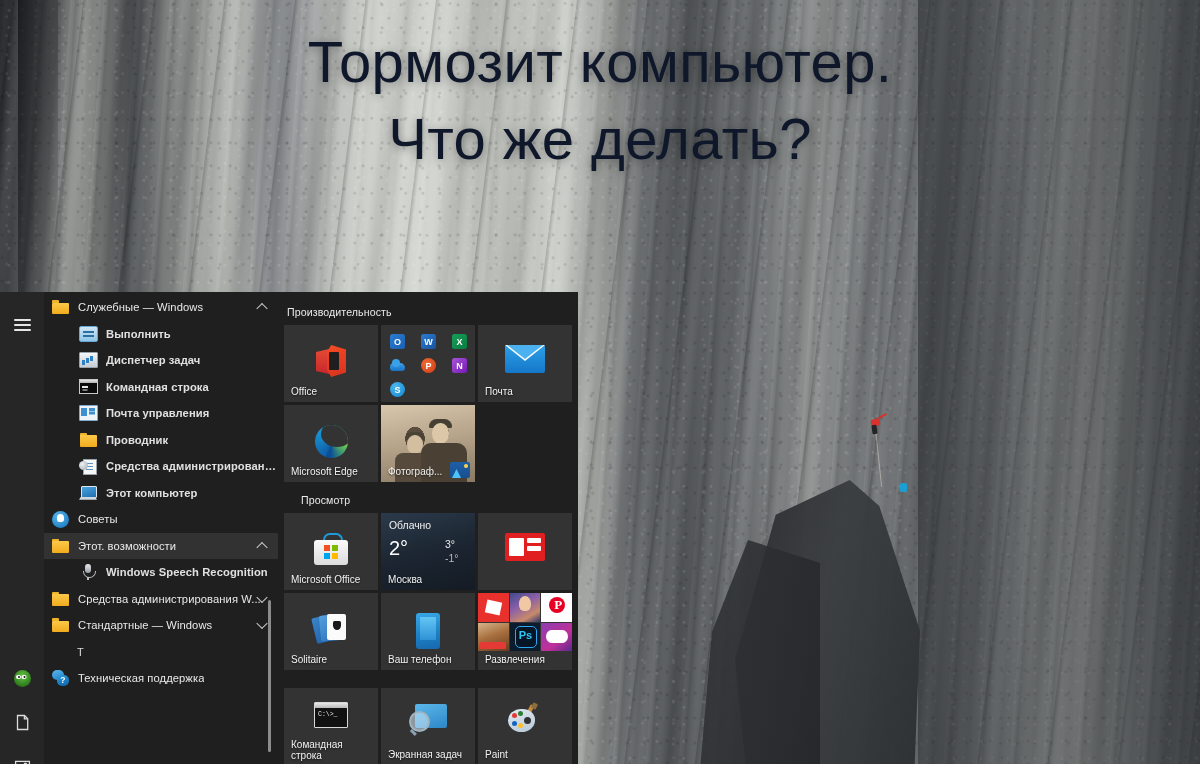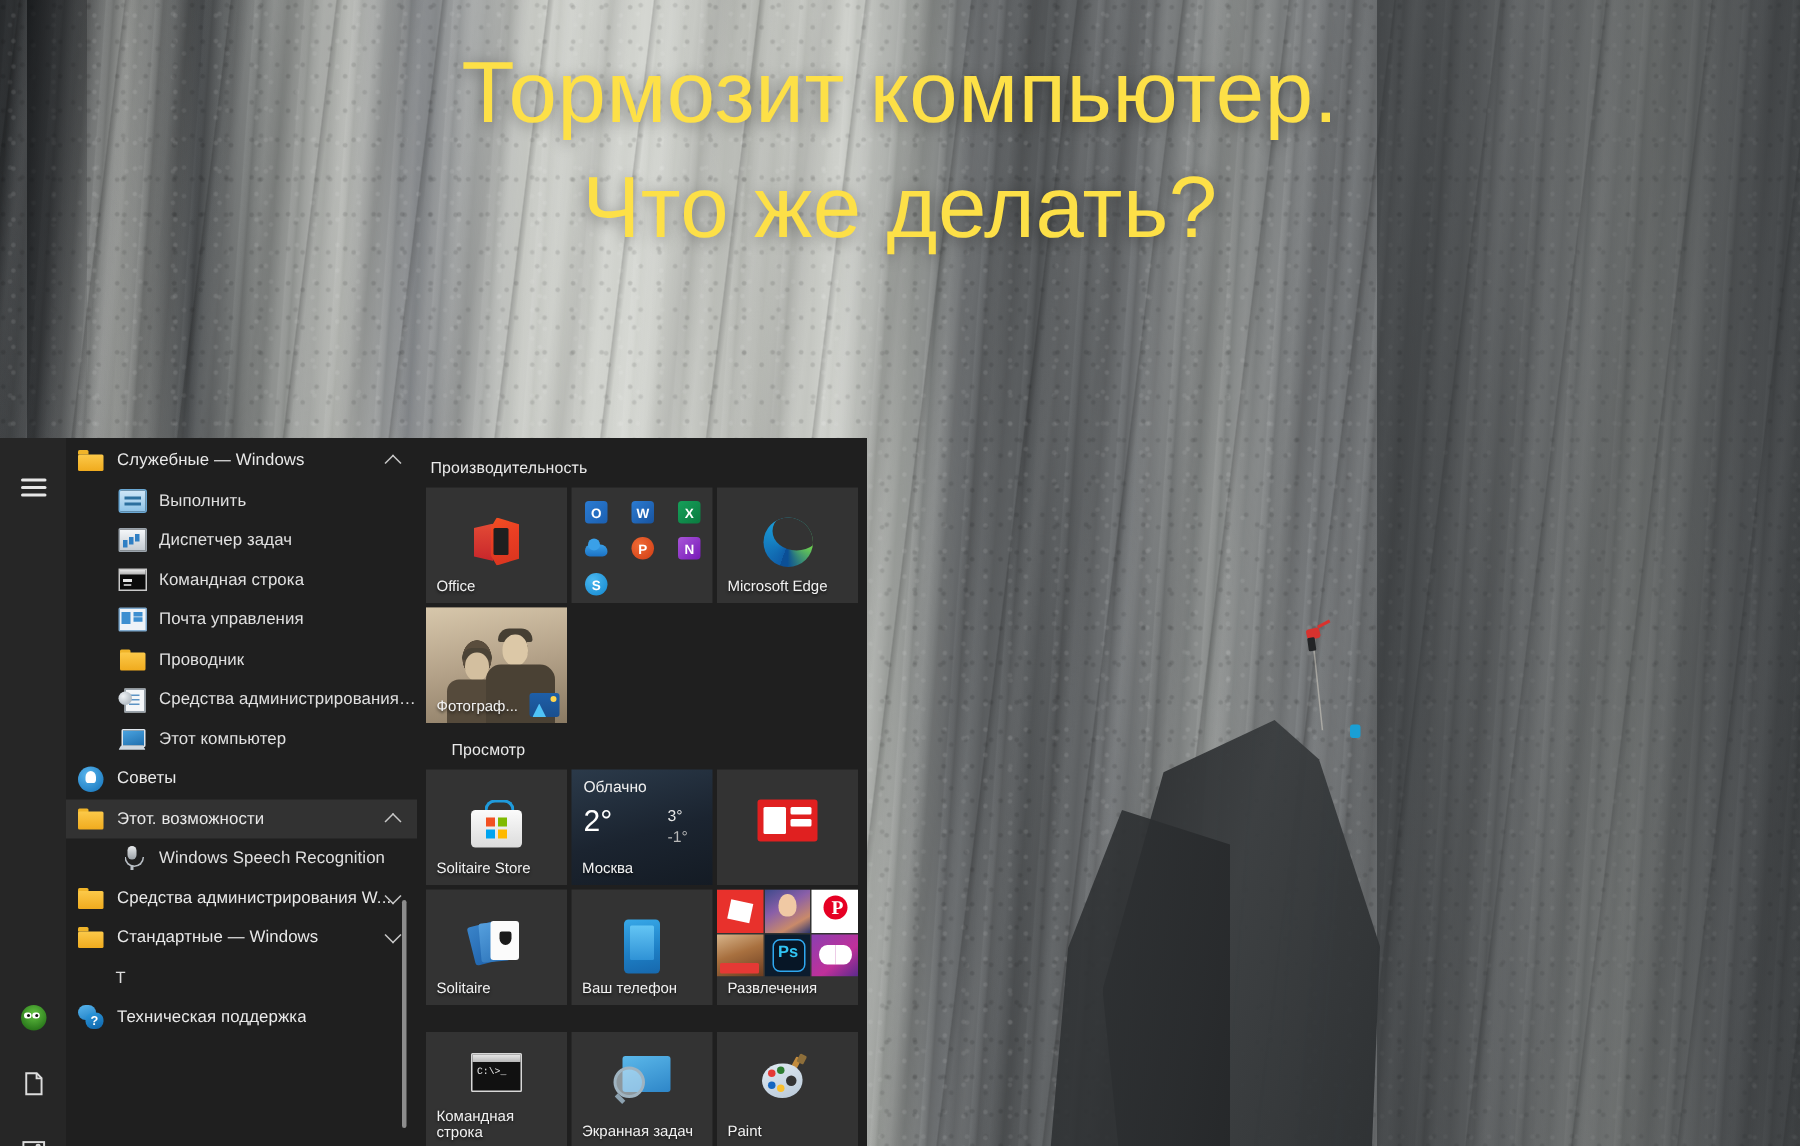--- a/index.html
+++ b/index.html
@@ -69,21 +69,21 @@
     background:#222426;border-radius:1px;transform:rotate(-8deg);}
   .climber-arm{position:absolute;left:878px;top:415px;width:9px;height:2px;
     background:#d8322e;transform:rotate(-28deg);}
   .climber-blue{position:absolute;left:900px;top:483px;width:7px;height:9px;
     background:#1a9fd4;border-radius:2px;}
   .rope{position:absolute;left:878px;top:427px;width:1px;height:60px;
     background:rgba(230,225,210,.45);transform:rotate(-6deg);}
 
   
   #title{position:absolute;left:0;top:24px;width:1200px;text-align:center;
-    color:#fde047;font-size:58px;line-height:1.32;font-weight:400;
+    color:#0f172a;font-size:58px;line-height:1.32;font-weight:400;
     letter-spacing:.4px;text-shadow:0 2px 10px rgba(0,0,0,.35);pointer-events:none;}
   #title .line{display:block;}
 
   
   #startmenu{position:absolute;left:0;top:292px;width:578px;height:588px;
     background:#1f1f1f;background:rgba(31,31,31,.97);display:flex;overflow:hidden;}
 
   
   .rail{width:44px;flex:0 0 44px;background:#262626;position:relative;}
   .rail .rail-top{position:absolute;top:0;left:0;right:0;padding-top:11px;}
@@ -105,21 +105,21 @@
   .scrollbar{position:absolute;right:4px;top:0;width:9px;height:472px;}
   .scroll-thumb{position:absolute;left:3px;width:3px;background:#8c8c8c;border-radius:2px;}
 
   .row{height:26.5px;display:flex;align-items:center;padding-left:4px;
     box-sizing:border-box;cursor:default;position:relative;}
   .row.hl{background:#323232;}
   .row .ic{width:24px;height:20px;flex:0 0 24px;display:flex;align-items:center;justify-content:center;
     margin-right:6px;}
   .row .lbl{font-size:11.2px;color:#e9e9e9;white-space:nowrap;overflow:hidden;
     text-overflow:ellipsis;letter-spacing:.08px;}
-  .row.indent{padding-left:32px;}
+  .row.indent{padding-left:32px;font-weight:bold;}
   .row.indent .lbl{color:#e0e0e0;}
   .chev{position:absolute;right:12px;top:50%;transform:translateY(-50%);
     width:7px;height:7px;border-left:1.3px solid #c9c9c9;border-top:1.3px solid #c9c9c9;}
   .chev.up{transform:translateY(-30%) rotate(45deg);}
   .chev.down{transform:translateY(-70%) rotate(-135deg);}
   .group-letter{height:26px;display:flex;align-items:center;padding-left:33px;
     font-size:11px;color:#dcdcdc;}
 
   
   .folder{width:17px;height:14px;position:relative;}
@@ -584,20 +584,30 @@
           <span class="oic onedrive">
               <i></i>
             </span>
           <span class="oic ppt">P</span>
           <span class="oic onenote">N</span>
           <span class="oic skype">S</span>
         </div>
         <div class="tname"></div>
       </div>
 
+      <div class="tile">
+        <div class="tcenter">
+          <div class="mailicon">
+              <span class="env"></span>
+              <span class="flap"></span>
+              <span class="flap2"></span>
+            </div>
+        </div>
+        <div class="tname">Почта</div>
+      </div>
 
       <div class="tile">
         <div class="tcenter">
             <div class="edge"></div>
           </div>
         <div class="tname">Microsoft Edge</div>
       </div>
 
       <div class="tile photo-tile">
         <div class="ph-bg"></div>
@@ -620,21 +630,21 @@
         <div class="tcenter">
           <div class="store">
               <span class="handle"></span>
               <span class="bag"></span>
             <span class="sq s1"></span>
               <span class="sq s2"></span>
               <span class="sq s3"></span>
               <span class="sq s4"></span>
             </div>
         </div>
-        <div class="tname">Solitaire Store</div>
+        <div class="tname">Microsoft Office</div>
       </div>
 
       <div class="tile weather-tile">
         <div class="wcond">Облачно</div>
         <div class="wtemp">2°</div>
         <div class="whi">3°</div>
         <div class="wlo">-1°</div>
         <div class="tname">Москва</div>
       </div>
 

